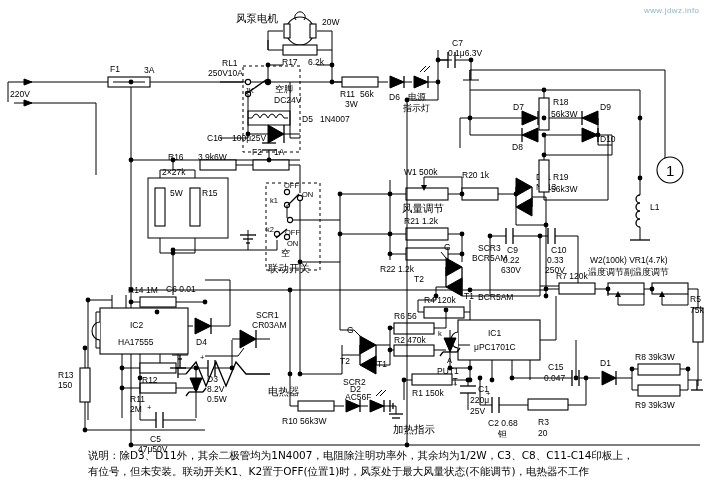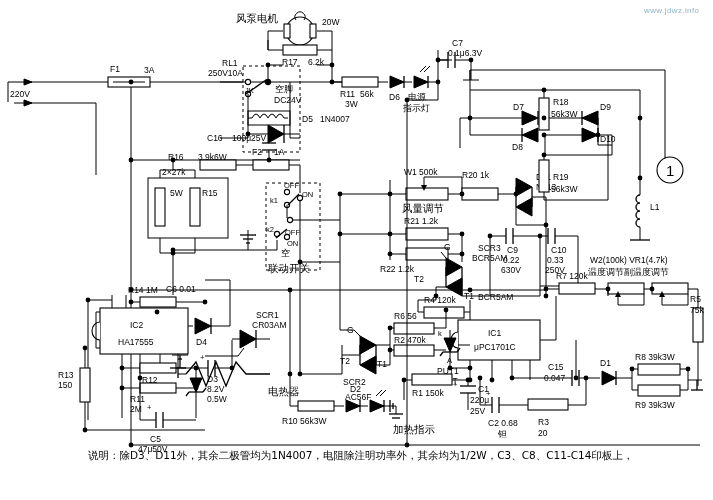--- a/index.html
+++ b/index.html
@@ -839,15 +839,16 @@
     <circle cx="300" cy="262" r="2.4"></circle>
     <circle cx="340" cy="194" r="2.4"></circle>
     <circle cx="340" cy="234" r="2.4"></circle>
   </g>
 
   <text class="wm" x="644" y="13">www.jdwz.info</text>
 </svg>
 
 <div class="note">
   <div>说明：除D3、D11外，其余二极管均为1N4007，电阻除注明功率外，其余均为1/2W，C3、C8、C11-C14印板上，</div>
+  <div>有位号，但未安装。联动开关K1、K2置于OFF(位置1)时，风泵处于最大风量状态(不能调节)，电热器不工作</div>
 </div>
 
 </div>
 
 </body></html>

